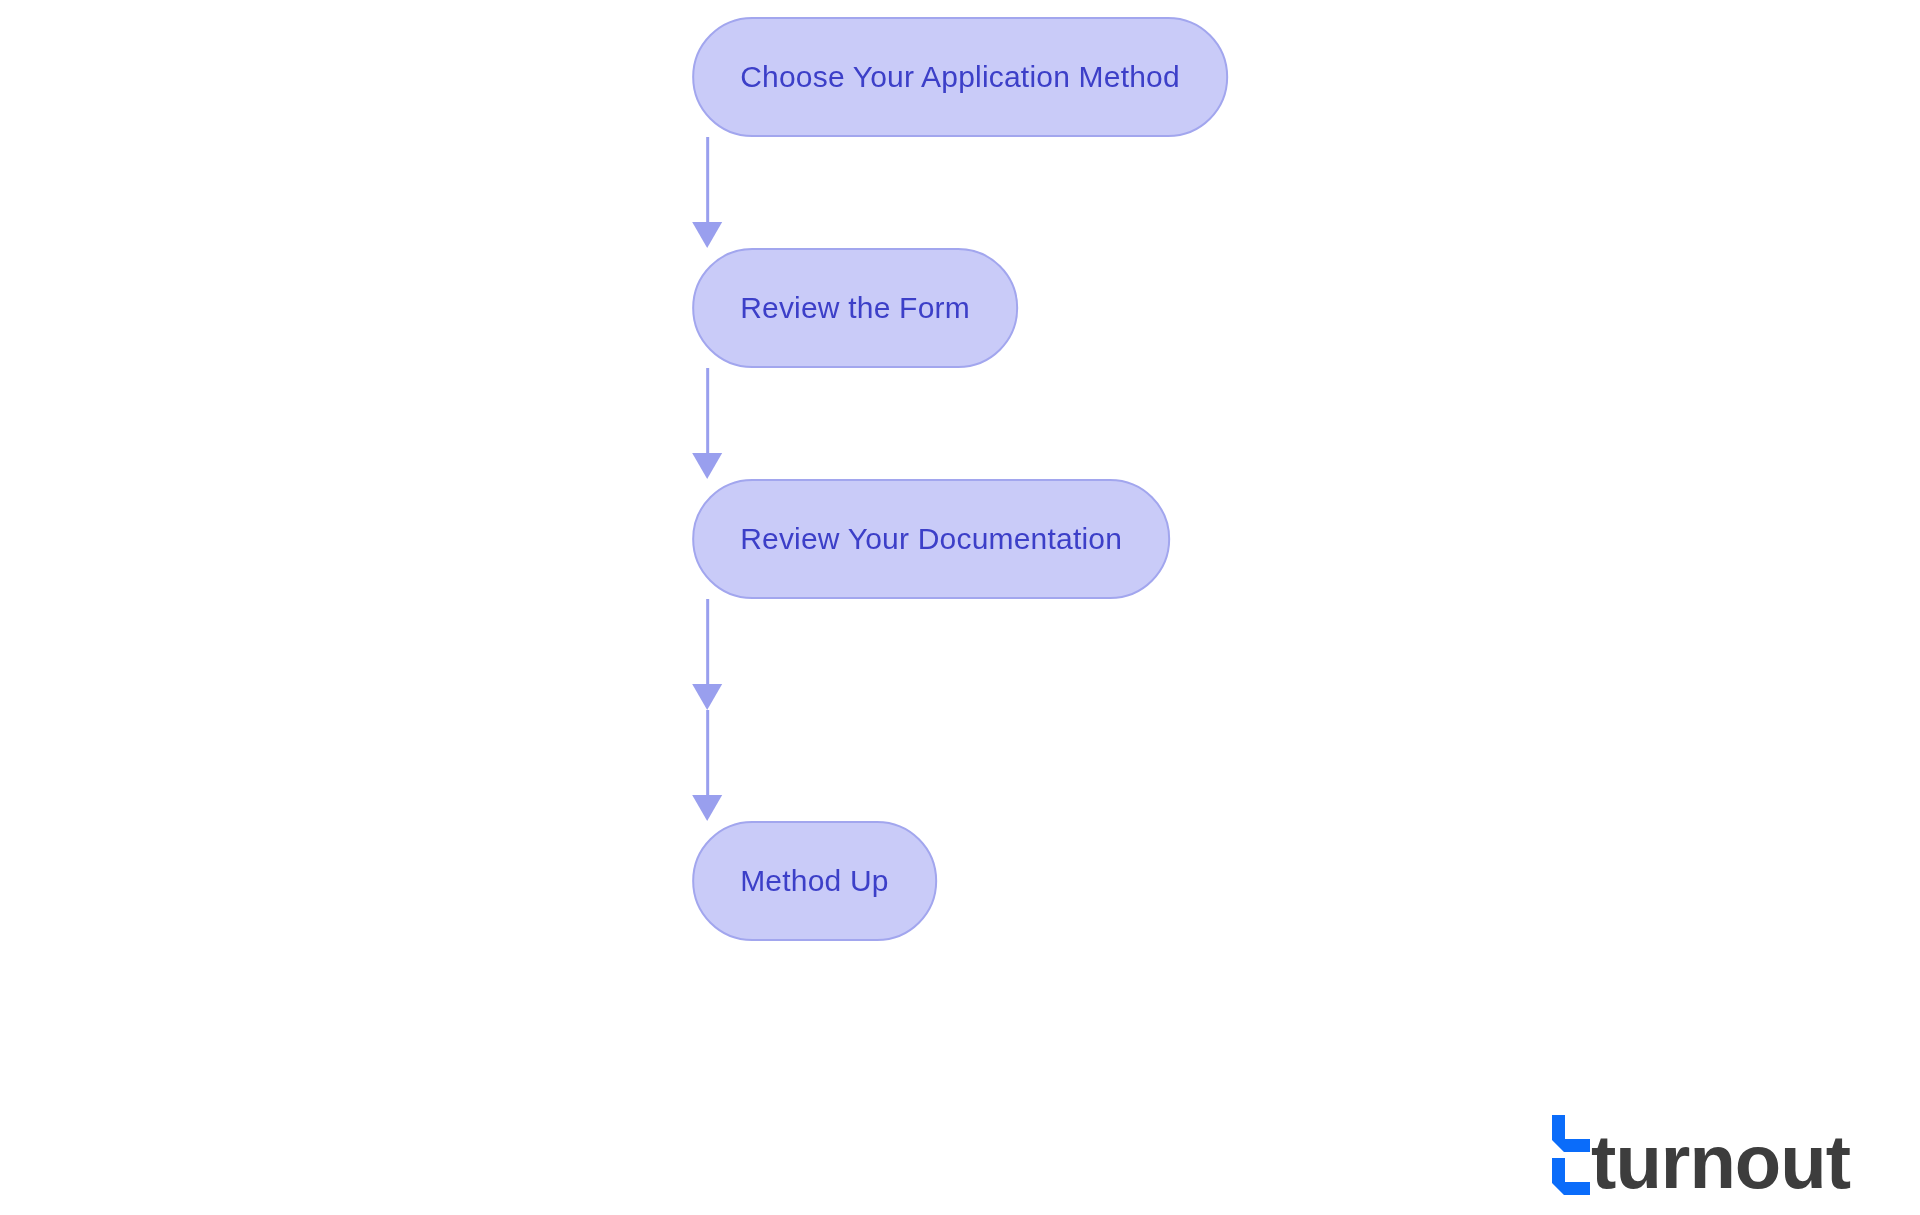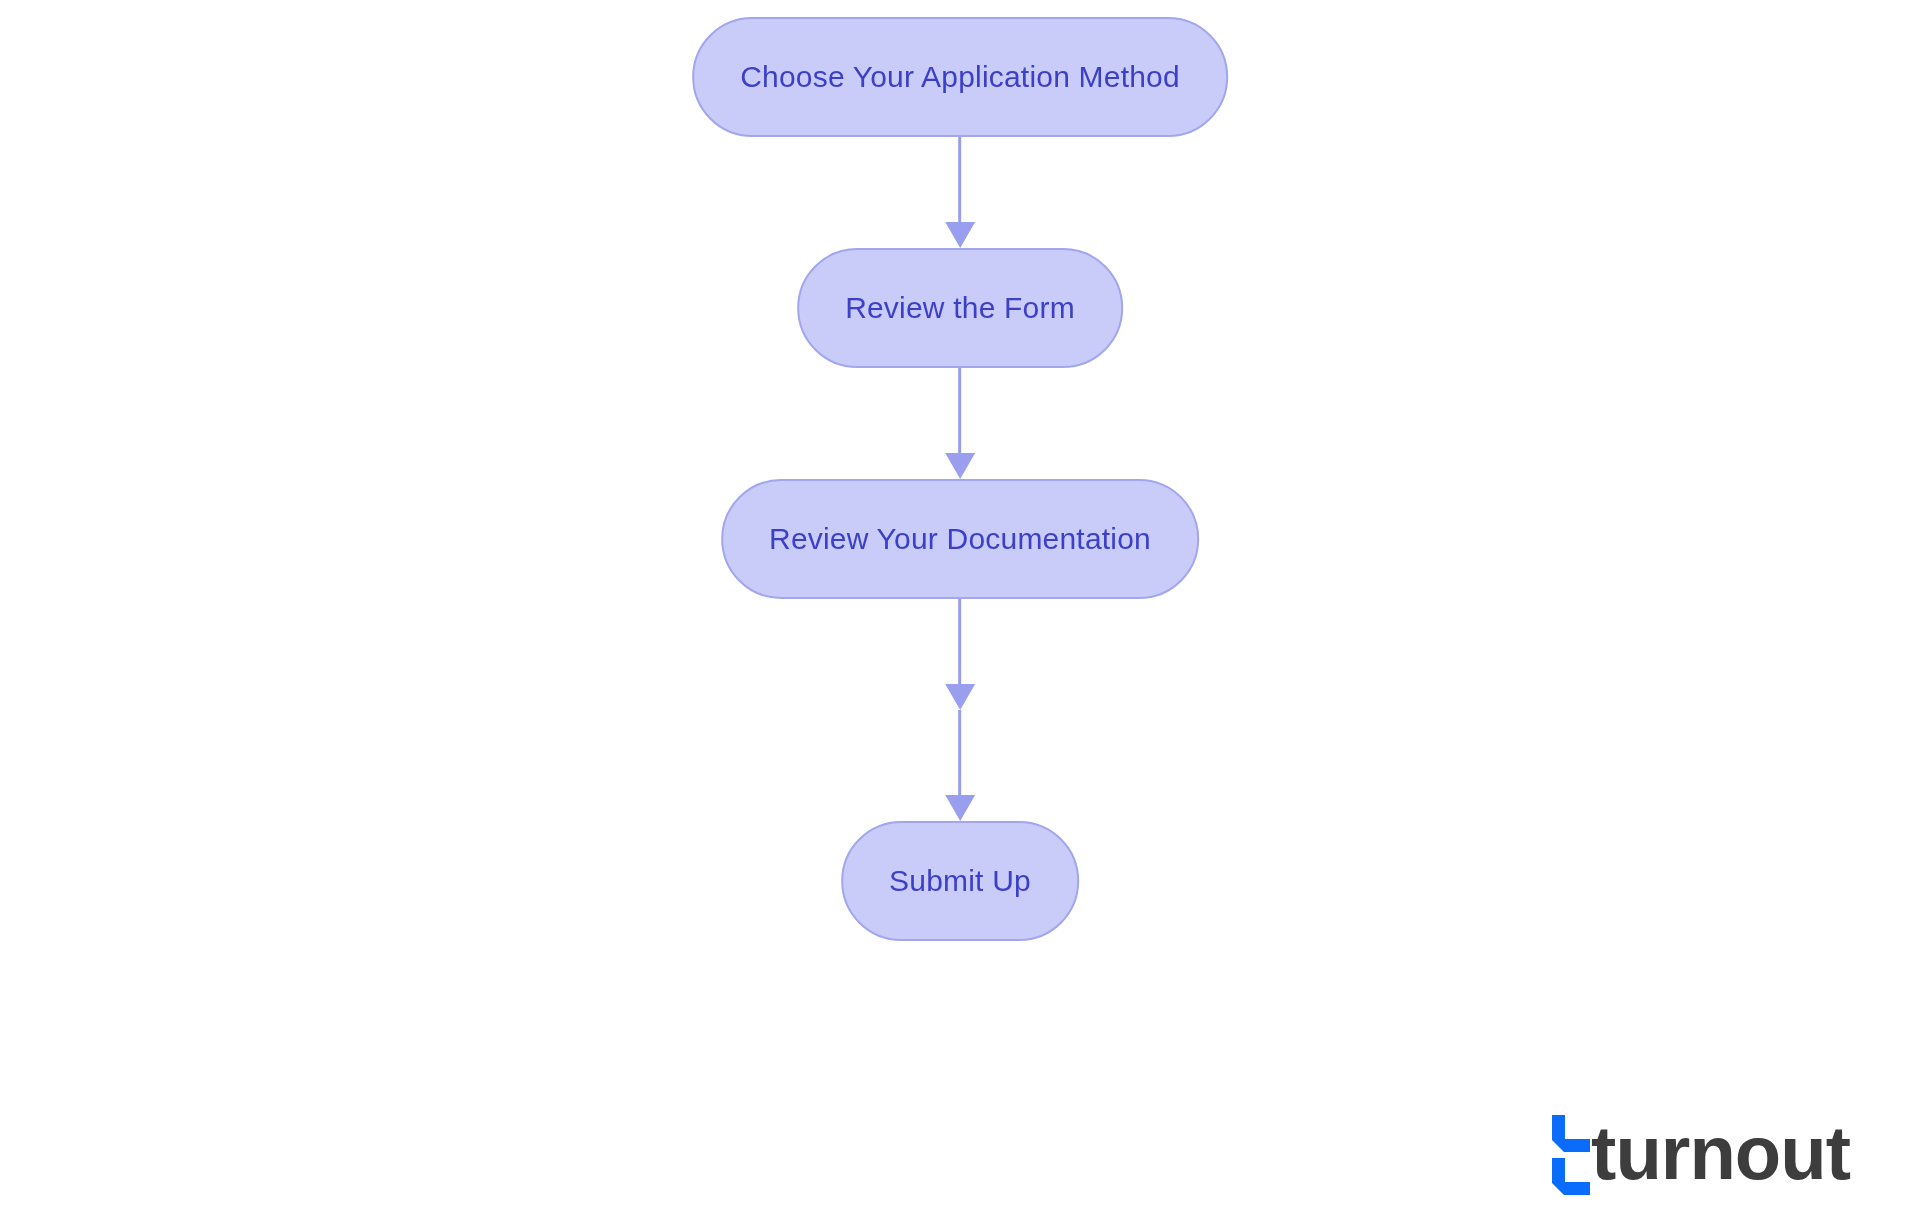--- a/index.html
+++ b/index.html
@@ -25,21 +25,21 @@
     height: 1215px;
     background: #ffffff;
   }
   .flow-column {
     position: absolute;
     top: 17px;
     left: 50%;
     transform: translateX(-50%);
     display: flex;
     flex-direction: column;
-    align-items: center;
+    align-items: flex-start;
   }
   .node {
     box-sizing: border-box;
     height: 120px;
     padding: 0 46px;
     border: 2px solid var(--node-border);
     border-radius: 60px;
     background: var(--node-fill);
     color: var(--node-text);
     font-size: 30px;
@@ -65,21 +65,21 @@
     height: 0;
     border-left: 15px solid transparent;
     border-right: 15px solid transparent;
     border-top: 26px solid var(--arrow-color);
   }
   .logo {
     position: absolute;
     right: 70px;
     bottom: 19px;
     display: flex;
-    align-items: flex-start;
+    align-items: center;
   }
   .logo-icon {
     display: block;
     width: 39px;
     height: 81px;
   }
   .logo-icon path { fill: var(--logo-blue); }
   .logo-text {
     font-size: 76px;
     font-weight: bold;
@@ -123,21 +123,21 @@
       <div class="head"></div>
     </div>
 
 
     <div class="arrow">
       <div class="shaft"></div>
       <div class="head"></div>
     </div>
 
     <div class="node">
-      <span>Submit Up</span>
+      <span>Method Up</span>
     </div>
 
   </div>
 
   <div class="logo">
     <svg class="logo-icon" viewBox="0 0 39 81" xmlns="http://www.w3.org/2000/svg" aria-hidden="true">
       <path d="M0 0 H13 V24 H38 V37 H12 L0 25 Z"></path>
       <path d="M0 43 H13 V67 H38 V80 H12 L0 68 Z"></path>
     </svg>
     <span class="logo-text">turnout</span>

